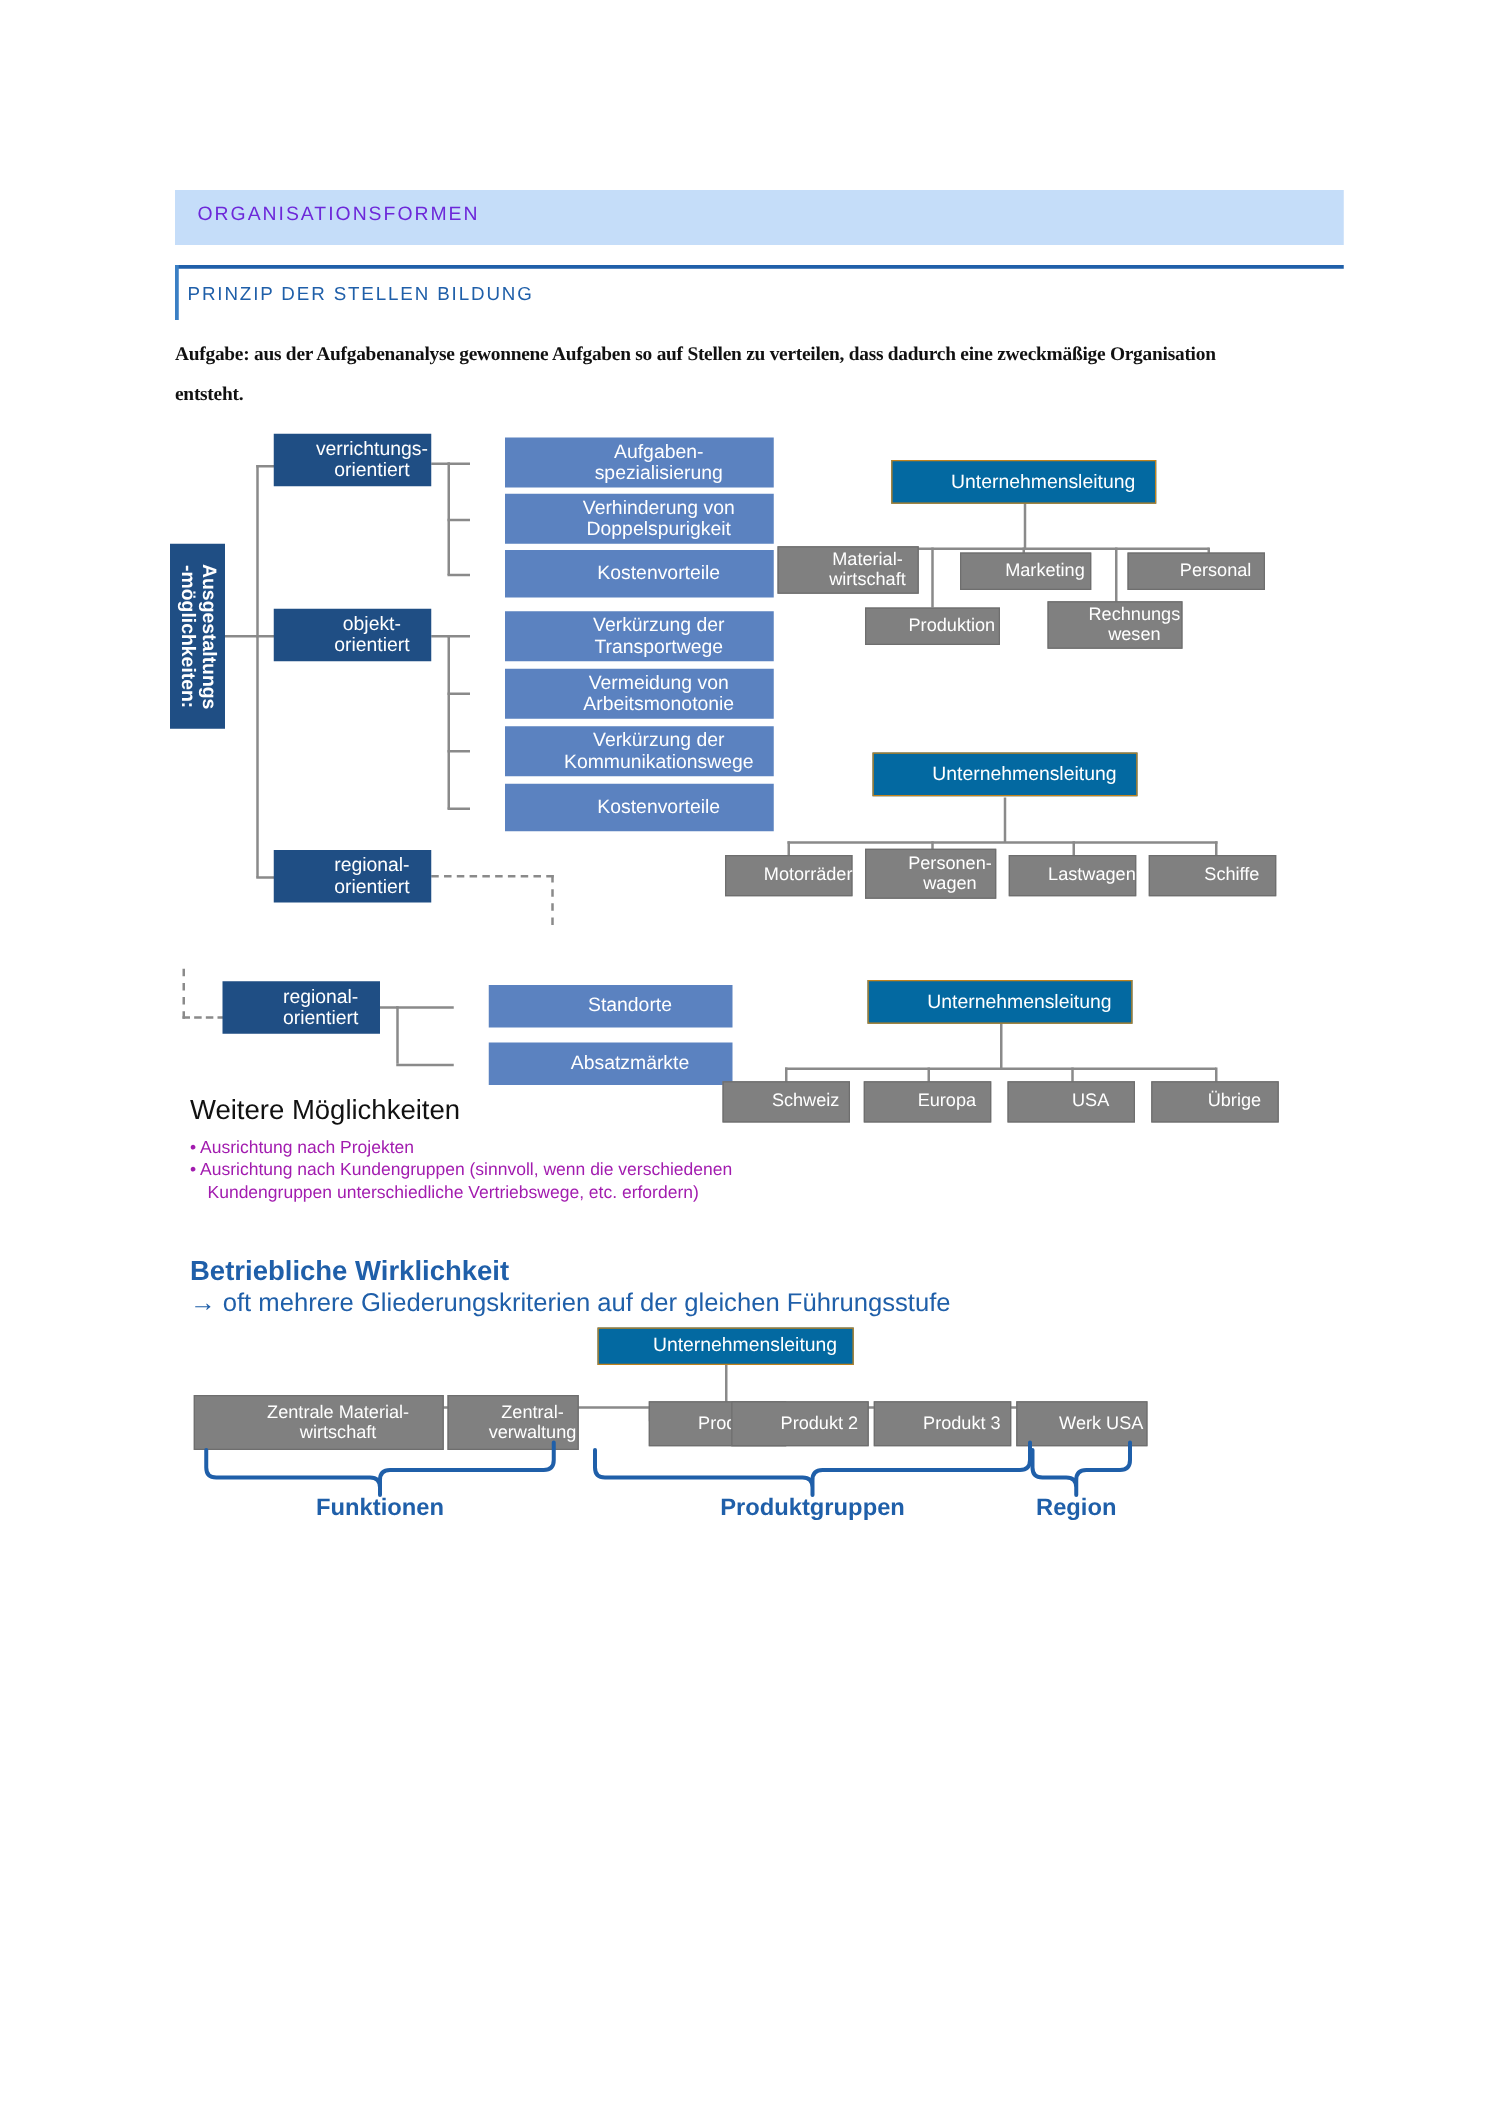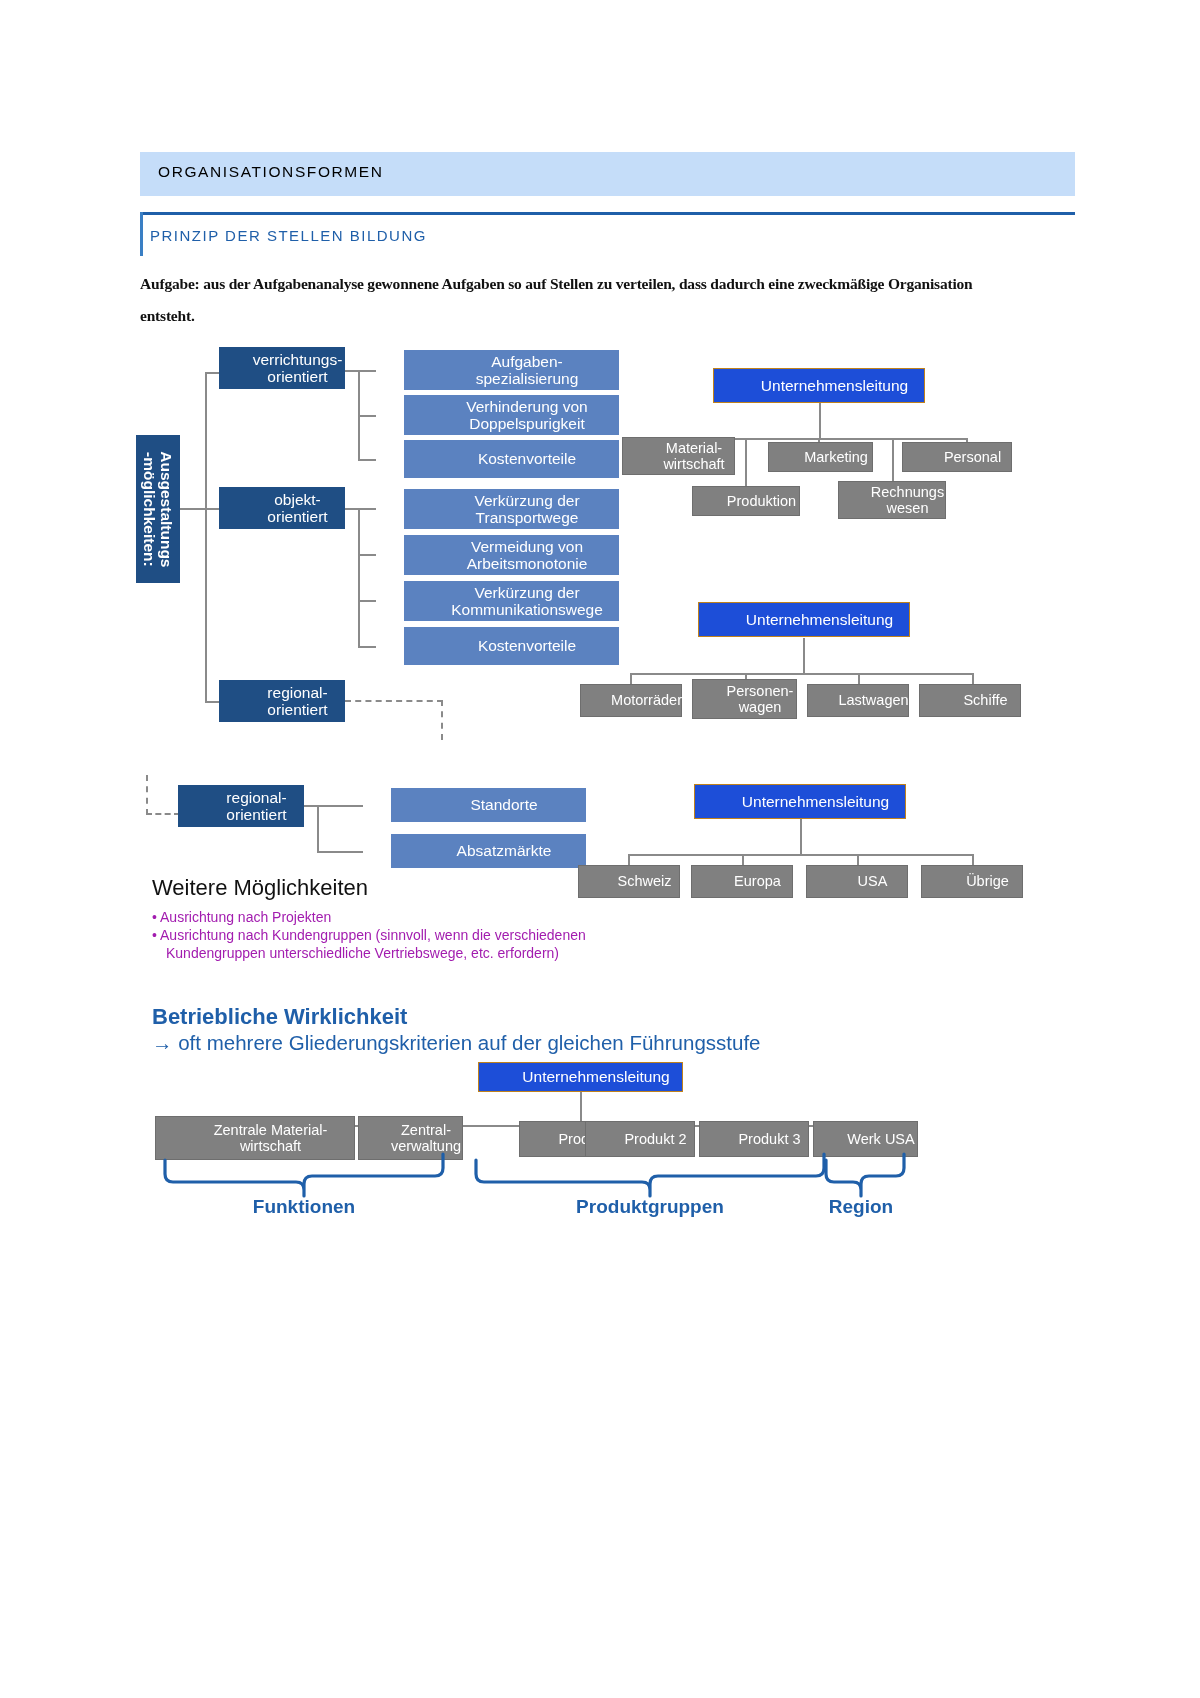--- a/index.html
+++ b/index.html
@@ -14,21 +14,21 @@
   }
   .page{position:absolute;left:0;top:0;width:1200px;height:1698px;}
 
   
   .banner{
     position:absolute;left:140px;top:152px;width:935px;height:44px;
     background:#c5ddf9;
   }
   .banner-title{
     position:absolute;left:18px;top:11px;
-    font-size:15.5px;letter-spacing:1.6px;color:#000000;
+    font-size:15.5px;letter-spacing:1.6px;color:#6d28d9;
     font-family:"Liberation Sans",sans-serif;
     white-space:nowrap;
   }
 
   
   .rule-top{
     position:absolute;left:140px;top:212px;width:935px;height:3px;background:#1f5fa9;
   }
   .rule-left{
     position:absolute;left:140px;top:212px;width:3px;height:44px;background:#3a7fc4;
@@ -50,21 +50,21 @@
   .box{
     position:absolute;box-sizing:border-box;
     display:flex;align-items:center;justify-content:center;
     text-align:center;color:#ffffff;line-height:1.12;
     font-family:"Liberation Sans",sans-serif;
     padding-left:31px;
   }
   .box-dark{background:#1f4e84;font-size:15.5px;}
   .box-mid{background:#5b82c0;font-size:15.5px;margin-left:28px;}
   .box-gray{background:#808080;border:1px solid #6e6e6e;font-size:14.5px;}
-  .box-orange{background:#1d4ed8;border:1px solid #c0821c;font-size:15.5px;}
+  .box-orange{background:#0369a1;border:1px solid #c0821c;font-size:15.5px;}
 
   .vert-label{
     position:absolute;background:#1f4e84;color:#fff;
     font-size:15.5px;font-weight:bold;line-height:1.12;
     display:flex;align-items:center;justify-content:center;text-align:center;
     box-sizing:border-box;
   }
   .vert-label span{
     transform:rotate(-90deg);white-space:nowrap;display:block;
   }

